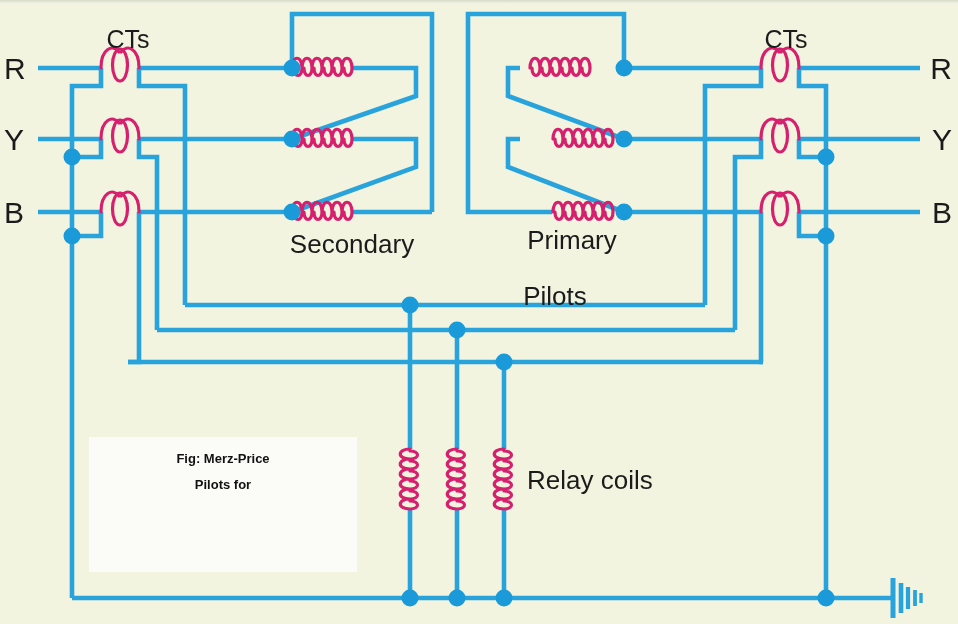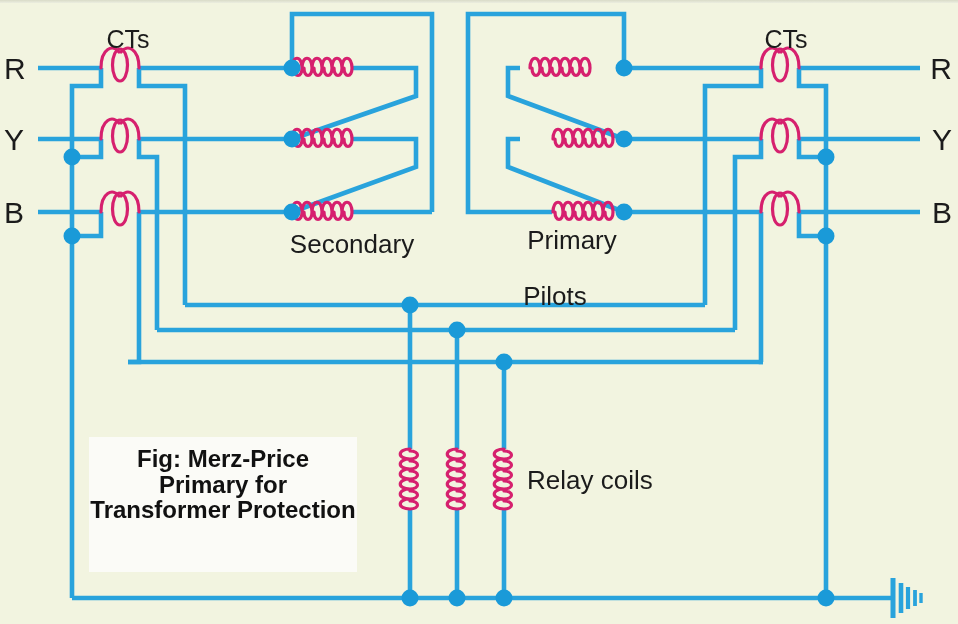--- a/index.html
+++ b/index.html
@@ -13,21 +13,21 @@
   svg{display:block;position:absolute;top:0;left:0;}
   .topstrip{position:absolute;top:0;left:0;width:958px;height:3px;
             background:linear-gradient(#d9dbc8,#eceee0);}
   text{font-family:"Liberation Sans", sans-serif;}
   .phase-label{font-size:30px;fill:#1b1b1b;}
   .part-label{font-size:26px;fill:#1b1b1b;}
   .ct-label{font-size:25px;fill:#1b1b1b;}
   .caption-box{position:absolute;background:#fbfbf7;}
   .caption-box div{
     font-family:"Liberation Sans", sans-serif;
-    font-weight:bold;font-size:24px;color:#111;
+    font-weight:bold;font-size:13px;color:#111;
     text-align:center;line-height:25.5px;white-space:nowrap;
   }
 </style>
 </head>
 <body>
 
 <div id="stage">
   <div class="topstrip"></div>
 
   <svg width="958" height="624" viewBox="0 0 958 624">
@@ -181,16 +181,15 @@
     <text class="ct-label" x="786" y="48" text-anchor="middle">CTs</text>
 
     <text class="part-label" x="352" y="253" text-anchor="middle">Secondary</text>
     <text class="part-label" x="572" y="249" text-anchor="middle">Primary</text>
     <text class="part-label" x="555" y="305" text-anchor="middle">Pilots</text>
     <text class="part-label" x="527" y="489" text-anchor="start">Relay coils</text>
   </svg>
 
   <div class="caption-box" style="left:89px;top:437px;width:268px;height:135px;">
     <div style="padding-top:9px;">Fig: Merz-Price</div>
-    <div>Primary for</div>
-    <div>Transformer Protection</div>
+    <div>Pilots for</div>
   </div>
 </div>
 
 </body></html>

